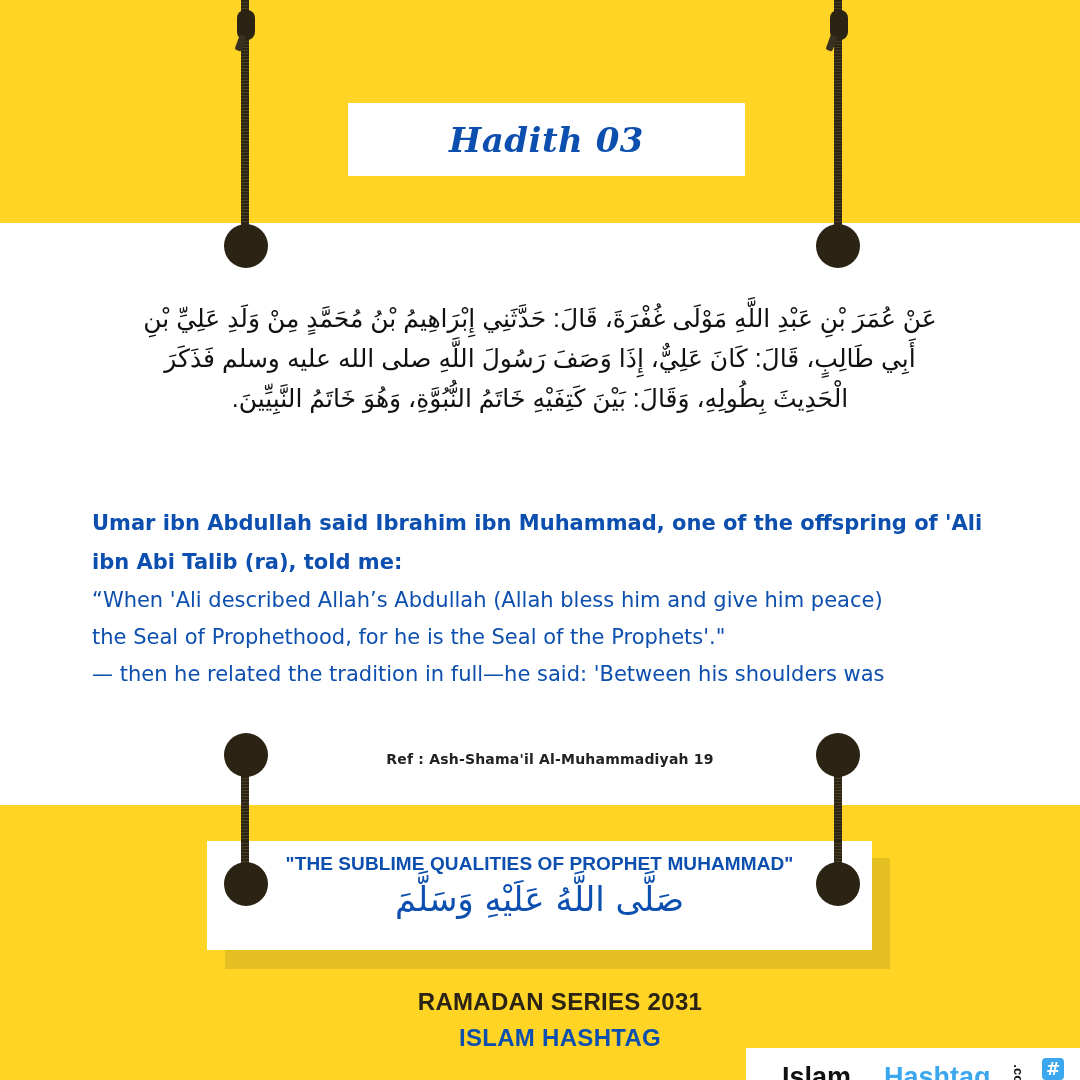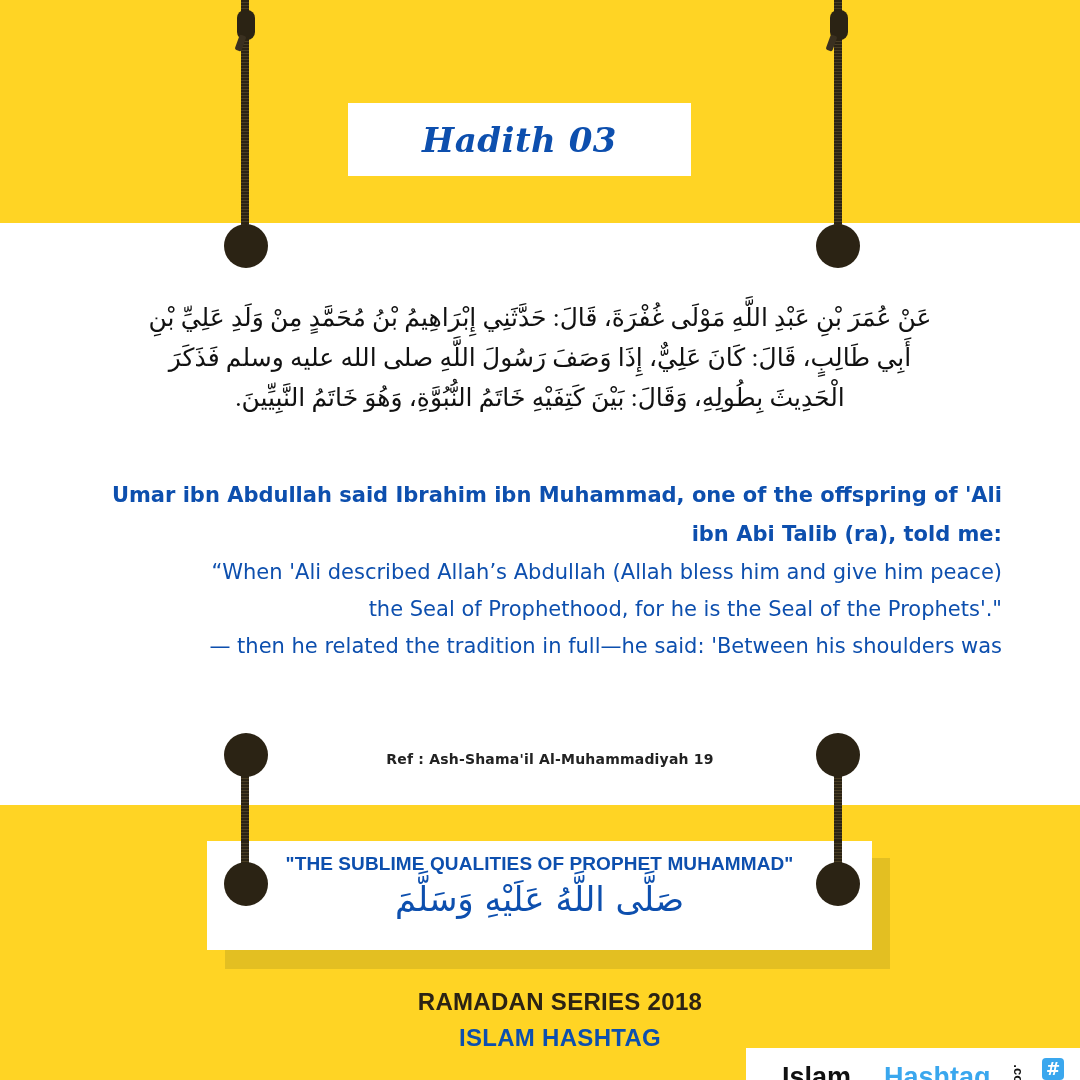--- a/index.html
+++ b/index.html
@@ -4,21 +4,21 @@
 <style>
   * { margin: 0; padding: 0; box-sizing: border-box; }
   html, body { width: 1080px; height: 1080px; overflow: hidden; background: #ffffff; }
   body { position: relative; font-family: "DejaVu Sans", sans-serif; }
 
   .band-top { position: absolute; left: 0; top: 0; width: 1080px; height: 223px; background: #ffd424; }
   .band-mid { position: absolute; left: 0; top: 223px; width: 1080px; height: 582px; background: #ffffff; }
   .band-bottom { position: absolute; left: 0; top: 805px; width: 1080px; height: 275px; background: #ffd424; }
 
   .title-box {
-    position: absolute; left: 348px; top: 103px; width: 343px; height: 73px;
+    position: absolute; left: 348px; top: 103px; width: 397px; height: 73px;
     background: #ffffff; display: flex; align-items: center; justify-content: center;
   }
   .title-text {
     font-family: "DejaVu Serif", serif; font-style: italic; font-weight: bold;
     font-size: 34px; color: #0d4fae; letter-spacing: 0.5px;
   }
 
   .rope {
     position: absolute; width: 8px;
     background: repeating-linear-gradient(180deg, #2b2314 0px, #2b2314 2px, #4a3e25 2px, #4a3e25 3px);
@@ -29,27 +29,27 @@
   }
   .knot-tail {
     position: absolute; width: 7px; height: 16px; background: #3a3020; border-radius: 2px;
     transform: rotate(20deg);
   }
   .ball { position: absolute; width: 44px; height: 44px; border-radius: 50%; background: #2b2314; }
 
   .arabic-block {
     position: absolute; left: 90px; top: 298px; width: 900px;
     direction: rtl; text-align: center;
-    font-family: Liberation Serif, serif; font-size: 25px; line-height: 40px; color: #111111;
+    font-family: Liberation Sans, sans-serif; font-size: 25px; line-height: 40px; color: #111111;
   }
   .arabic-line { display: block; white-space: nowrap; }
 
   .english-block {
-    position: absolute; left: 92px; top: 476px; width: 910px;
-    text-align: right; color: #0d4fae;
+    position: absolute; left: 92px; top: 504px; width: 910px;
+    text-align: left; color: #0d4fae;
     font-family: "DejaVu Sans", sans-serif;
   }
   .en-bold { display: block; font-weight: bold; font-size: 21px; line-height: 39px; }
   .en-reg { display: block; font-size: 21px; line-height: 37px; }
 
   .reference {
     position: absolute; left: 360px; top: 751px; width: 380px; text-align: center;
     font-family: "DejaVu Sans", sans-serif; font-size: 14px; color: #222222; letter-spacing: 0.2px; font-weight: bold;
   }
 
@@ -148,21 +148,21 @@
 <div class="card">
   <span class="card-title">"THE SUBLIME QUALITIES OF  PROPHET MUHAMMAD"</span>
   <span class="card-arabic">صَلَّى اللَّهُ عَلَيْهِ وَسَلَّمَ</span>
 </div>
 
 <div class="rope" style="left:241px; top:841px; height:25px;"></div>
 <div class="rope" style="left:834px; top:841px; height:25px;"></div>
 <div class="ball" style="left:224px; top:862px;"></div>
 <div class="ball" style="left:816px; top:862px;"></div>
 
-<div class="series-title">RAMADAN SERIES 2018</div>
+<div class="series-title">RAMADAN SERIES 2031</div>
 <div class="series-sub">ISLAM HASHTAG</div>
 
 <div class="logo-box">
   <span class="logo-word1">Islam</span>
   <span class="logo-word2">Hashtag</span>
   <span class="logo-com">.com</span>
   <span class="logo-icon">#</span>
   <span class="logo-icon-label">Islam Hashtag</span>
 </div>
 

